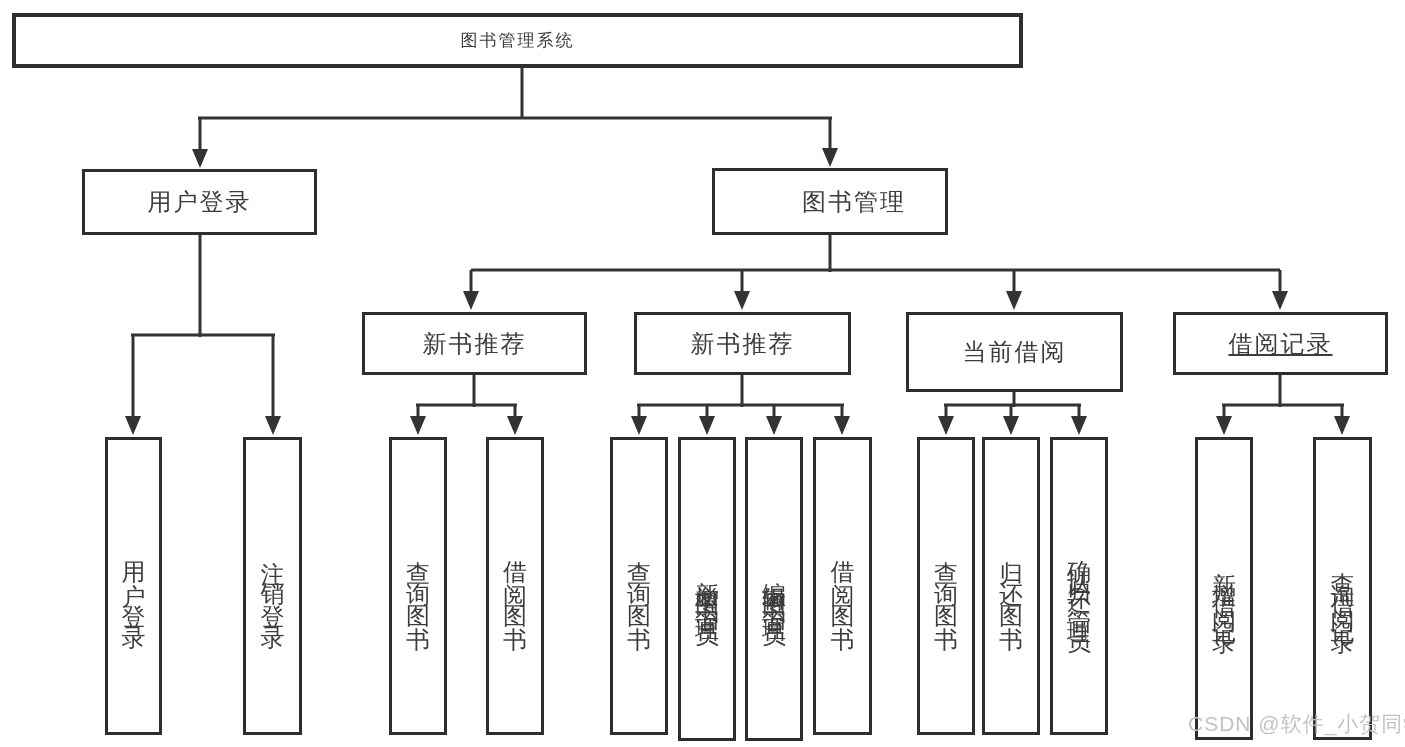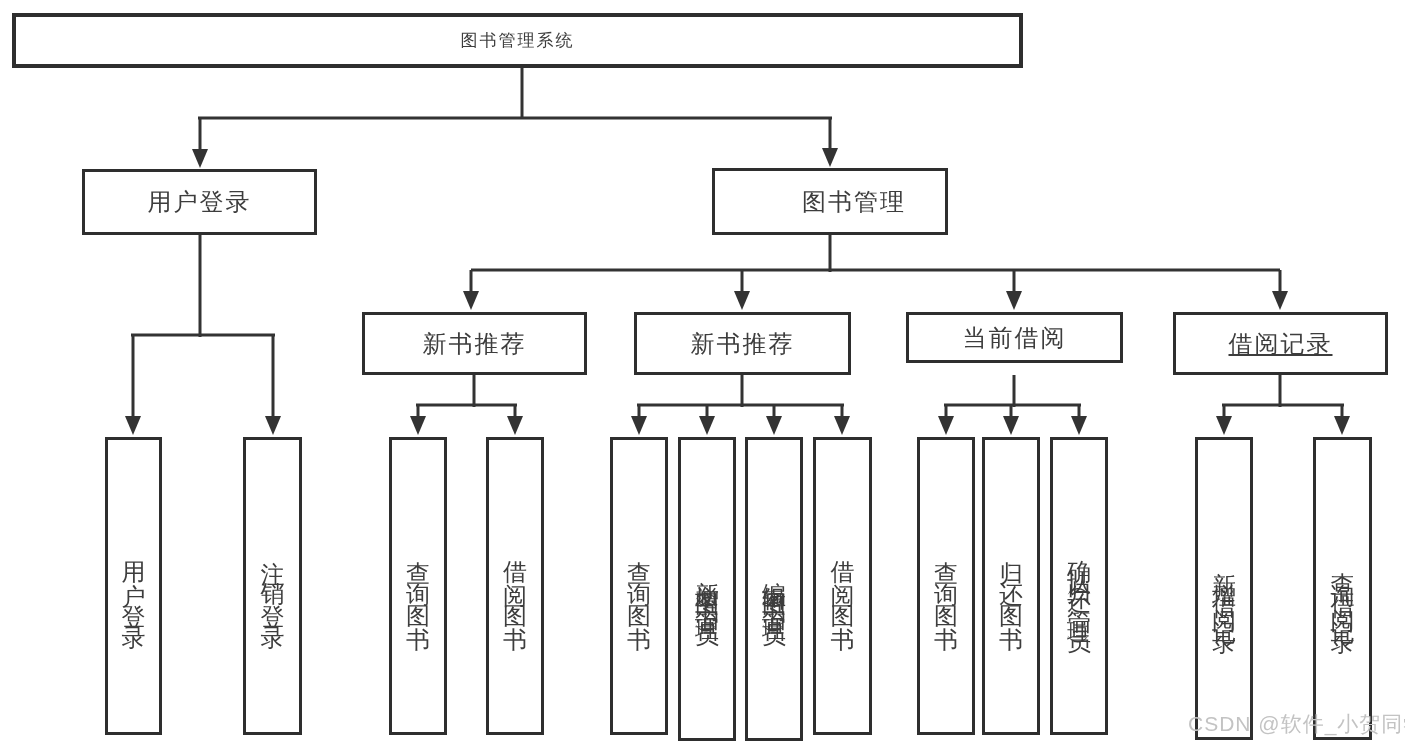--- a/index.html
+++ b/index.html
@@ -124,21 +124,21 @@
     </g>
   </svg>
 
   <div class="box hbox root" style="left:12px;top:13px;width:1011px;height:55px;">图书管理系统</div>
 
   <div class="box hbox" style="left:82px;top:169px;width:235px;height:66px;">用户登录</div>
   <div class="box hbox" style="left:712px;top:168px;width:236px;height:67px;padding-left:48px;">图书管理</div>
 
   <div class="box hbox" style="left:362px;top:312px;width:225px;height:63px;">新书推荐</div>
   <div class="box hbox" style="left:634px;top:312px;width:217px;height:63px;">新书推荐</div>
-  <div class="box hbox" style="left:906px;top:312px;width:217px;height:51px;">当前借阅</div>
+  <div class="box hbox" style="left:906px;top:312px;width:217px;height:80px;">当前借阅</div>
   <div class="box hbox" style="left:1173px;top:312px;width:215px;height:63px;text-decoration:underline;">借阅记录</div>
 
   <div class="box vbox ls4" style="left:105px;top:437px;width:57px;height:298px;">用户登录</div>
   <div class="box vbox ls4" style="left:243px;top:437px;width:59px;height:298px;">注销登录</div>
 
   <div class="box vbox ls4" style="left:389px;top:437px;width:58px;height:298px;">查询图书</div>
   <div class="box vbox ls4" style="left:486px;top:437px;width:58px;height:298px;">借阅图书</div>
 
   <div class="box vbox ls4" style="left:610px;top:437px;width:58px;height:298px;">查询图书</div>
   <div class="box vbox ls9" style="left:678px;top:437px;width:58px;height:304px;">新增图书（管理员）</div>

